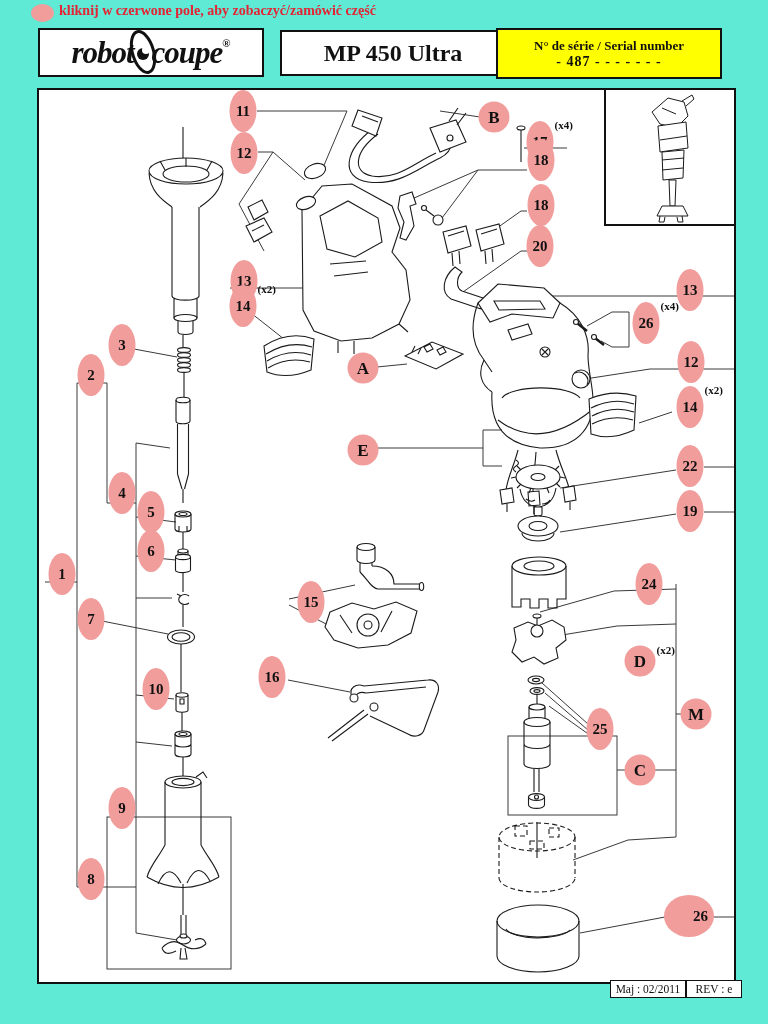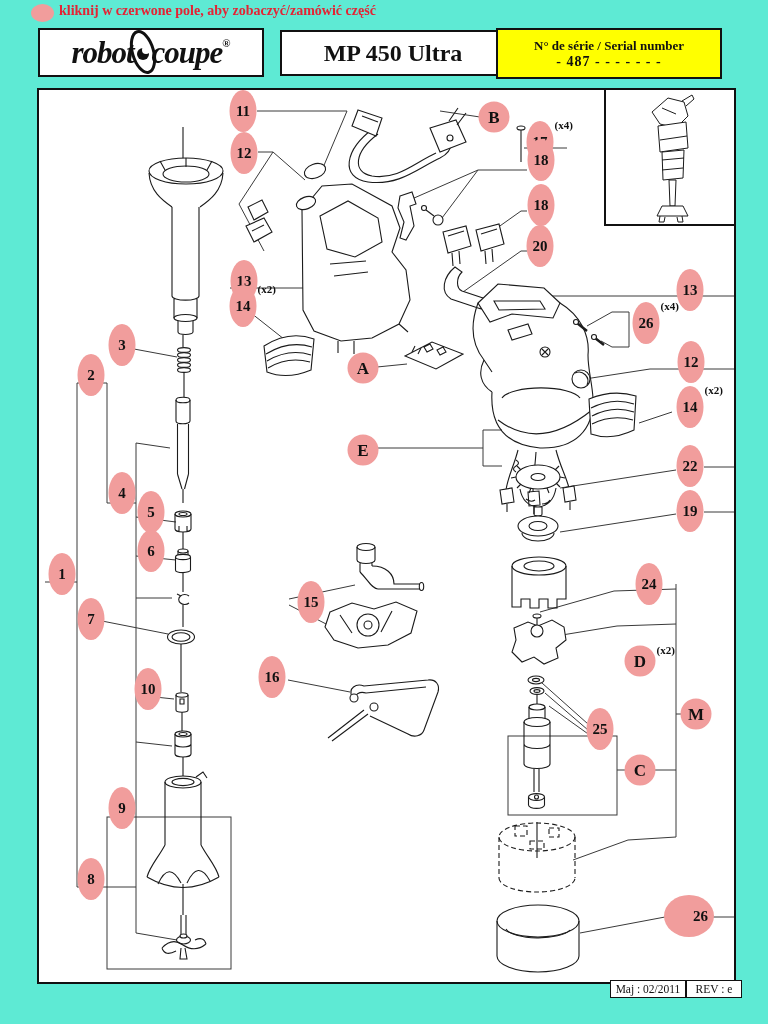--- a/index.html
+++ b/index.html
@@ -246,21 +246,21 @@
       </div>
       <div class="badge n" style="left: 91px; top: 619px;">
         <span class="blab">7</span>
       </div>
       <div class="badge n" style="left: 91px; top: 879px;">
         <span class="blab">8</span>
       </div>
       <div class="badge n" style="left: 122px; top: 808px;">
         <span class="blab">9</span>
       </div>
-      <div class="badge n" style="left: 148px; top: 689px;">
+      <div class="badge n" style="left: 156px; top: 689px;">
         <span class="blab">10</span>
       </div>
       <div class="badge n" style="left: 243px; top: 111px;">
         <span class="blab">11</span>
       </div>
       <div class="badge n" style="left: 244px; top: 153px;">
         <span class="blab">12</span>
       </div>
       <div class="badge n" style="left: 244px; top: 281px;">
         <span class="blab">13</span>

